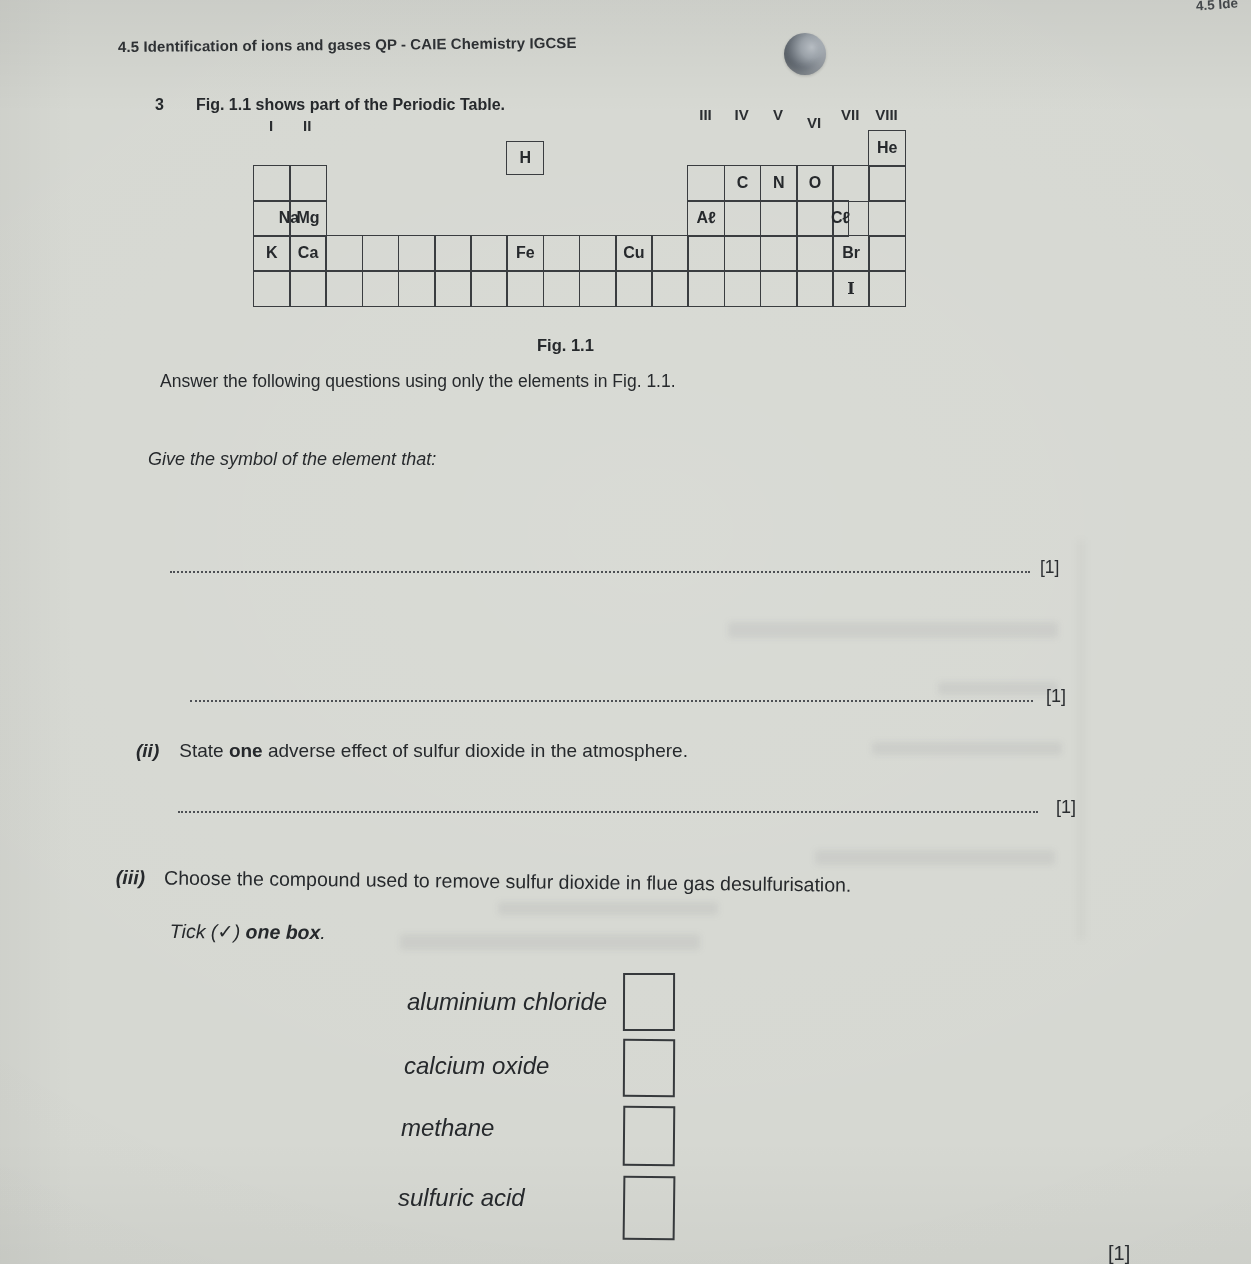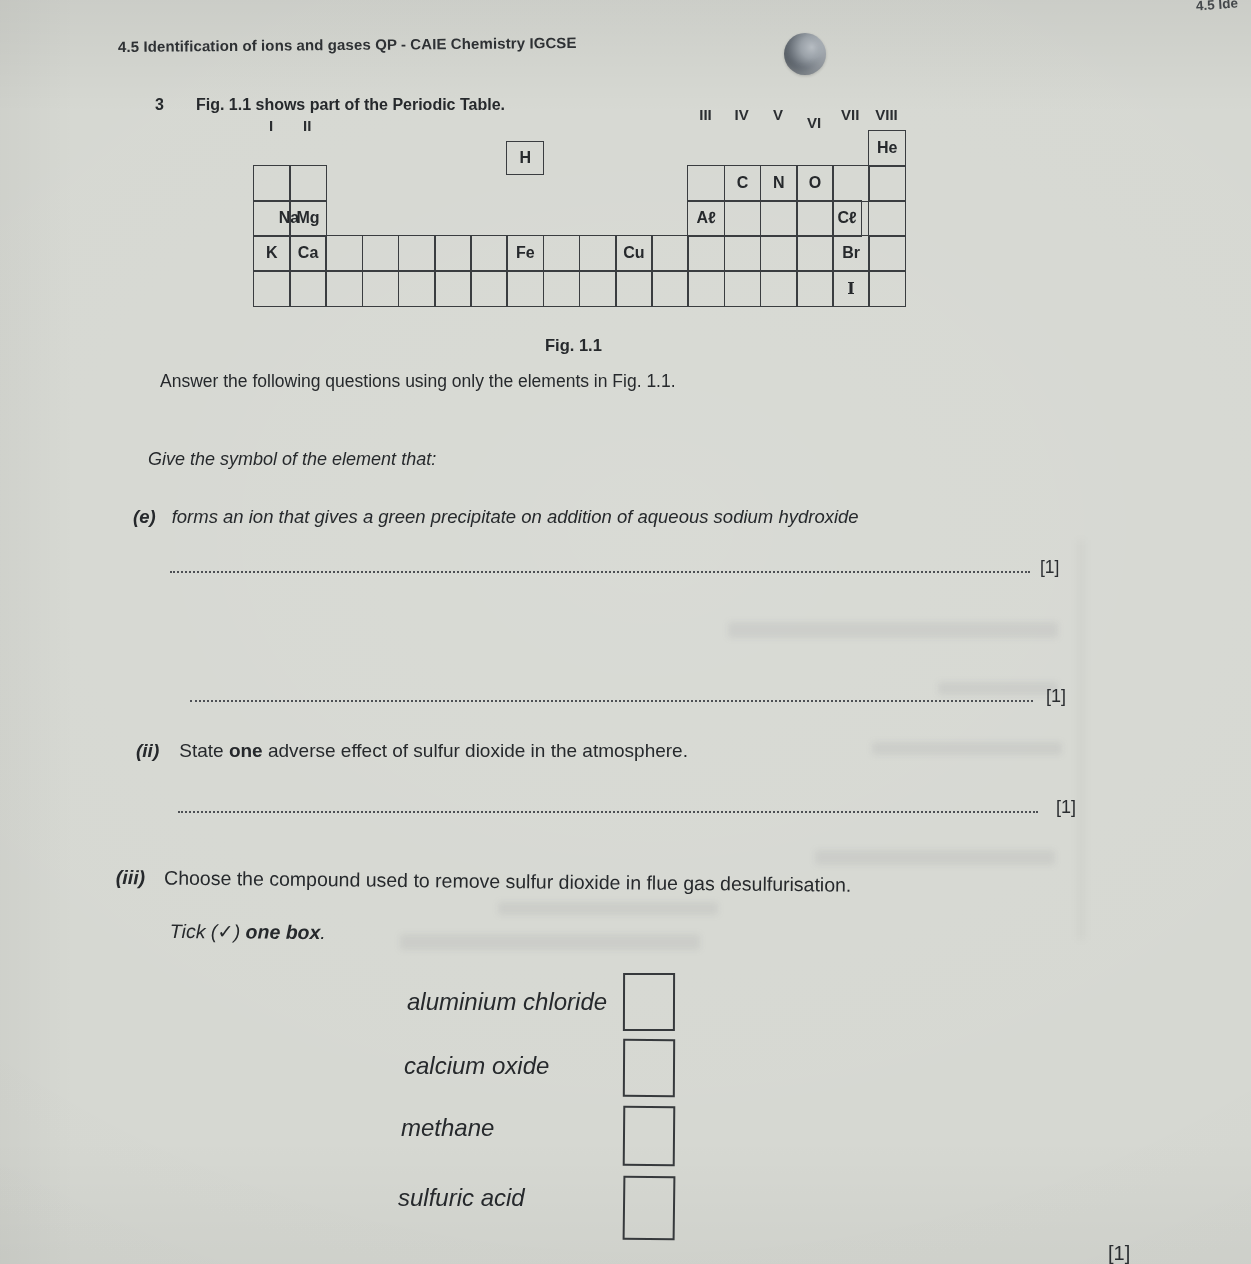--- a/index.html
+++ b/index.html
@@ -26,21 +26,21 @@
   .q3line{left:155px;top:96px;font-size:16px;font-weight:700;color:#26292c;}
   .q3line .num{margin-right:32px;}
   #ptable{left:253px;top:130px;width:655px;height:178px;}
   .pt-cell{
     position:absolute;box-sizing:border-box;border:1.6px solid #3a3d40;
     display:flex;align-items:center;justify-content:center;
     font-size:16px;font-weight:600;color:#26292c;
   }
   .pt-serif{font-family:"DejaVu Serif",serif;}
   .pt-glabel{position:absolute;text-align:center;font-size:15px;font-weight:600;color:#2b2e31;}
-  .figcap{left:537px;top:336px;font-size:16.5px;font-weight:700;color:#26292c;margin-left:8px;}
+  .figcap{left:537px;top:336px;font-size:16.5px;font-weight:700;color:#26292c;}
   .bodytext{color:#26292c;}
   .ansline{border-bottom:2.4px dotted #4d5054;height:14px;}
   .marks{color:#2a2d30;}
   .choice-label{position:absolute;font-size:24px;color:#26292c;font-style:italic;}
   .choice-box{position:absolute;width:52px;box-sizing:border-box;border:2px solid #36393c;background:transparent;}
   .bleed{position:absolute;background:rgba(103,108,114,0.10);filter:blur(3px);border-radius:3px;pointer-events:none;}
   .vshade{position:absolute;background:rgba(0,0,0,0.035);filter:blur(4px);pointer-events:none;}
 </style>
 </head>
 <body>
@@ -72,21 +72,21 @@
       <div class="pt-cell" style="left: 506.8px; top: 35px; width: 37.8px; height: 36.6px;">N</div>
       <div class="pt-cell" style="left: 543px; top: 35px; width: 37.8px; height: 36.6px;">O</div>
       <div class="pt-cell" style="left: 579.2px; top: 35px; width: 37.8px; height: 36.6px;"></div>
       <div class="pt-cell" style="left: 615.4px; top: 35px; width: 37.8px; height: 36.6px;"></div>
       <div class="pt-cell" style="left: 0px; top: 70px; width: 37.8px; height: 36.6px; padding-left: 34px;">Na</div>
       <div class="pt-cell" style="left: 36.2px; top: 70px; width: 37.8px; height: 36.6px;">Mg</div>
       <div class="pt-cell" style="left: 434.4px; top: 70px; width: 37.8px; height: 36.6px;">Aℓ</div>
       <div class="pt-cell" style="left: 470.6px; top: 70px; width: 37.8px; height: 36.6px;"></div>
       <div class="pt-cell" style="left: 506.8px; top: 70px; width: 37.8px; height: 36.6px;"></div>
       <div class="pt-cell" style="left: 543px; top: 70px; width: 37.8px; height: 36.6px;"></div>
-      <div class="pt-cell" style="left: 579.2px; top: 70px; width: 30px; height: 36.6px;">Cℓ</div>
+      <div class="pt-cell" style="left: 579.2px; top: 70px; width: 17px; height: 36.6px;">Cℓ</div>
       <div class="pt-cell" style="left: 615.4px; top: 70px; width: 37.8px; height: 36.6px;"></div>
       <div class="pt-cell" style="left: 0px; top: 105px; width: 37.8px; height: 36.6px;">K</div>
       <div class="pt-cell" style="left: 36.2px; top: 105px; width: 37.8px; height: 36.6px;">Ca</div>
       <div class="pt-cell" style="left: 72.4px; top: 105px; width: 37.8px; height: 36.6px;"></div>
       <div class="pt-cell" style="left: 108.6px; top: 105px; width: 37.8px; height: 36.6px;"></div>
       <div class="pt-cell" style="left: 144.8px; top: 105px; width: 37.8px; height: 36.6px;"></div>
       <div class="pt-cell" style="left: 181px; top: 105px; width: 37.8px; height: 36.6px;"></div>
       <div class="pt-cell" style="left: 217.2px; top: 105px; width: 37.8px; height: 36.6px;"></div>
       <div class="pt-cell" style="left: 253.4px; top: 105px; width: 37.8px; height: 36.6px;">Fe</div>
       <div class="pt-cell" style="left: 289.6px; top: 105px; width: 37.8px; height: 36.6px;"></div>
@@ -126,23 +126,20 @@
       <div class="pt-glabel" style="left: 543px; top: -24px; width: 36.2px; margin-top: 8px;">VI</div>
       <div class="pt-glabel" style="left: 579.2px; top: -24px; width: 36.2px;">VII</div>
       <div class="pt-glabel" style="left: 615.4px; top: -24px; width: 36.2px;">VIII</div>
     </div>
 
   <div class="abs figcap">Fig. 1.1</div>
 
   <div class="abs bodytext" style="left:160px;top:371px;font-size:17.5px;">Answer the following questions using only the elements in Fig. 1.1.</div>
   <div class="abs bodytext it" style="left:148px;top:449px;font-size:18px;">Give the symbol of the element that:</div>
 
-  <div class="abs bodytext" style="left:133px;top:506px;font-size:18.5px;">
-    <span class="it bd" style="margin-right:16px;">(e)</span><span class="it">forms an ion that gives a green precipitate on addition of aqueous sodium hydroxide</span>
-  </div>
   <div class="abs ansline" style="left:170px;top:557px;width:860px;"></div>
   <div class="abs marks" style="left:1040px;top:557px;font-size:17.5px;">[1]</div>
 
   <div class="abs ansline" style="left:190px;top:686px;width:843px;"></div>
   <div class="abs marks" style="left:1046px;top:686px;font-size:18px;">[1]</div>
 
   <div class="abs bodytext" style="left:136px;top:740px;font-size:19px;">
     <span class="bd it" style="margin-right:20px;">(ii)</span><span>State </span><span class="bd">one</span><span> adverse effect of sulfur dioxide in the atmosphere.</span>
   </div>
   <div class="abs ansline" style="left:178px;top:797px;width:860px;"></div>

